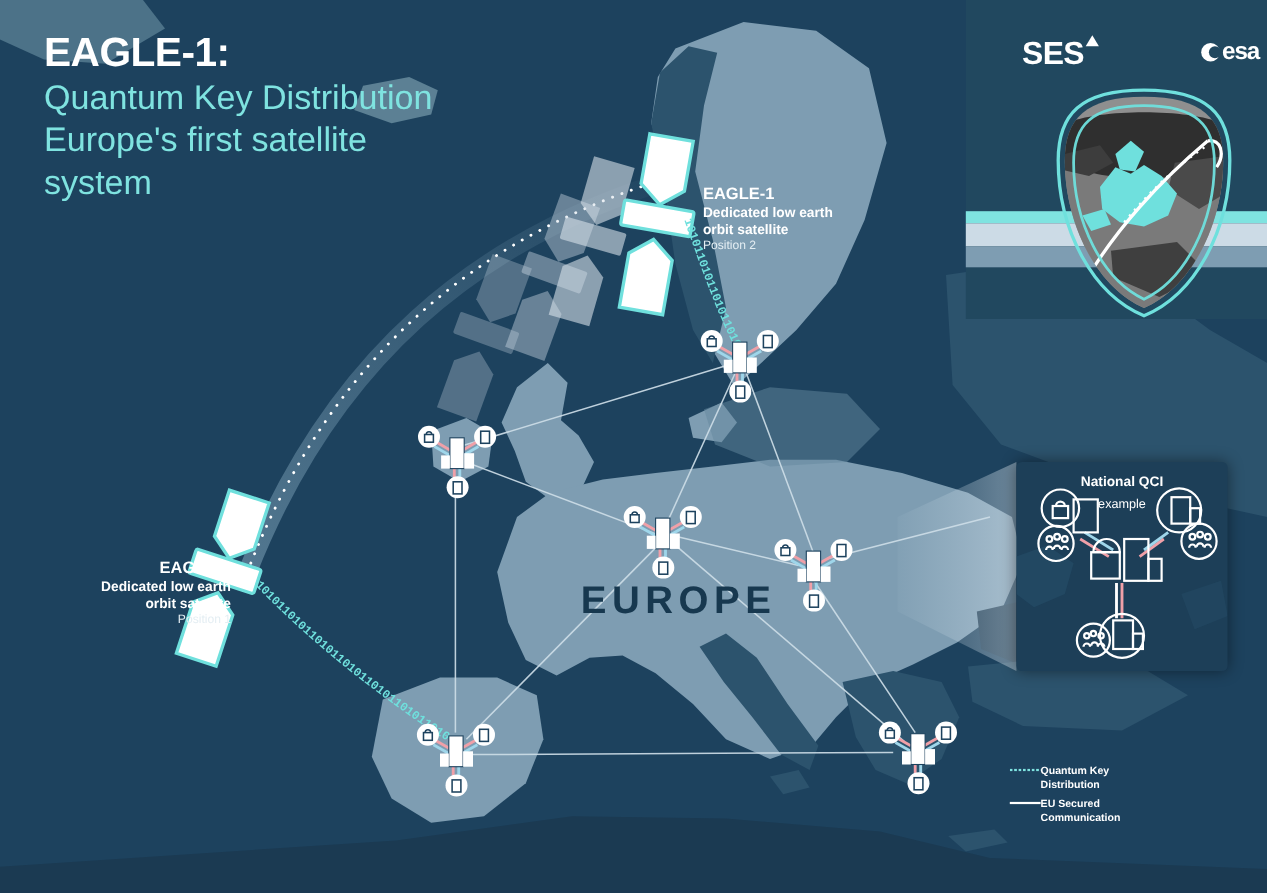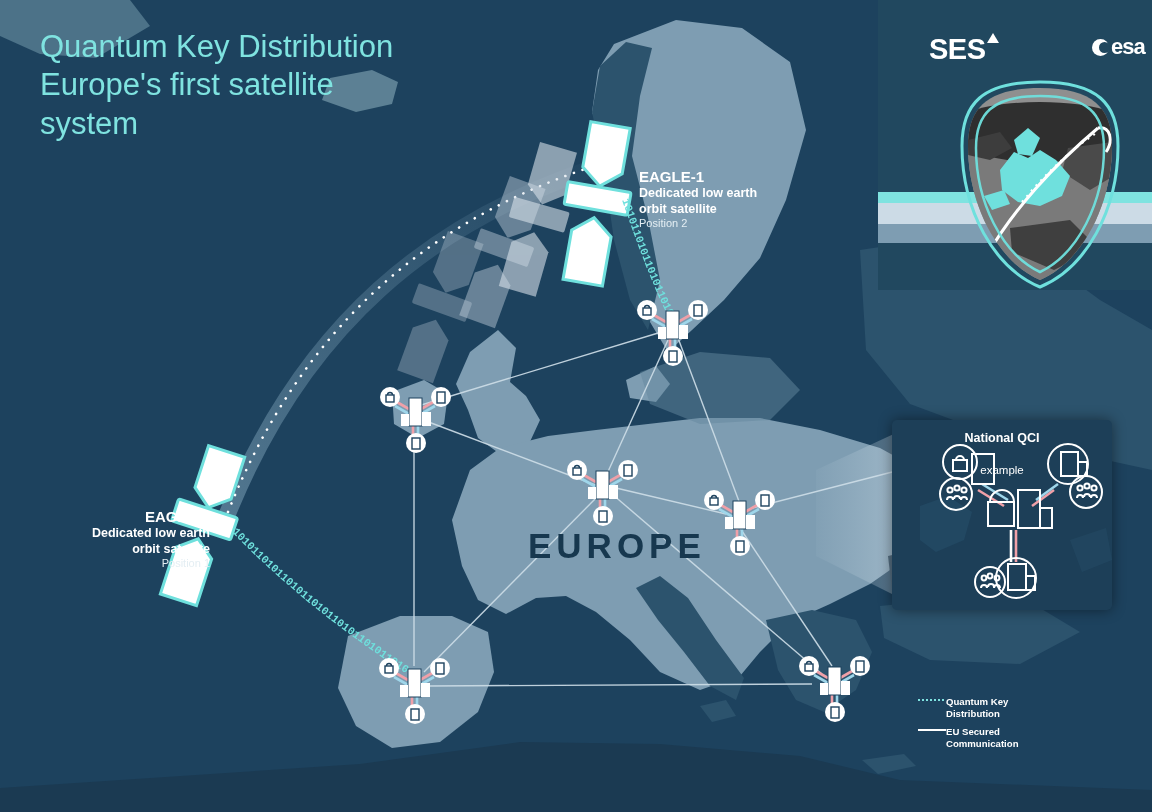--- a/index.html
+++ b/index.html
@@ -64,29 +64,29 @@
   #sat-label-1{left:20px;top:508px;width:190px;text-align:right;}
 
   
   .europe-text{
     position:absolute;left:528px;top:526px;font-size:35px;font-weight:bold;
     color:#17384f;letter-spacing:5px;
   }
 
   
   .inset{
-    position:absolute;left:892px;top:420px;width:192px;height:190px;
+    position:absolute;left:924px;top:420px;width:192px;height:190px;
     background:#1d3f58;border-radius:5px;
-    box-shadow:0 0 14px rgba(0,0,0,.45);overflow:hidden;padding-left:28px;
+    box-shadow:0 0 14px rgba(0,0,0,.45);overflow:hidden;
   }
   .inset-title{
     position:absolute;left:0;top:11px;width:100%;text-align:center;color:#fff;
   }
   .inset-title .t1{font-size:12.5px;font-weight:bold;display:block;}
-  .inset-title .t2{font-size:11.5px;font-weight:400;display:block;margin-top:19px;}
+  .inset-title .t2{font-size:11.5px;font-weight:400;display:block;margin-top:8px;}
 
   
   .legend{position:absolute;left:918px;top:696px;width:150px;}
   .legend-row{display:flex;align-items:flex-start;margin-bottom:7px;}
   .legend-key{width:28px;flex:0 0 28px;margin-top:3px;}
   .legend-text{color:#fff;font-size:9.6px;font-weight:bold;line-height:1.22;}
   .key-dotted{
     height:2px;background-image:linear-gradient(to right,#7fe3e0 52%,rgba(0,0,0,0) 0%);
     background-size:4px 2px;background-repeat:repeat-x;
   }
@@ -387,20 +387,21 @@
       <path d="M980 268 C1010 210 1060 160 1098 128" fill="none" stroke="#ffffff" stroke-width="3"></path>
       <path d="M1098 128 C1110 126 1114 140 1106 152" fill="none" stroke="#ffffff" stroke-width="3"></path>
       <path d="M1022 202 C1048 170 1076 146 1098 132" fill="none" stroke="#ffffff" stroke-width="2" stroke-dasharray="2 5"></path>
 
       <path d="M1040 96 C1088 96 1104 114 1104 148 C1104 202 1078 254 1040 272
                C1002 254 976 202 976 148 C976 114 992 96 1040 96 Z" fill="none" stroke="#6fe0dd" stroke-width="2.5" opacity="0.95"></path>
     </g>
   </svg>
 
   <div class="title-block">
+    <div class="title-main">EAGLE-1:</div>
     <div class="title-sub">
       <div>Quantum Key Distribution</div>
       <div>Europe's first satellite</div>
       <div>system</div>
     </div>
   </div>
 
   <div class="logo-ses">
     <span>SES</span><span class="tri"></span>
   </div>

